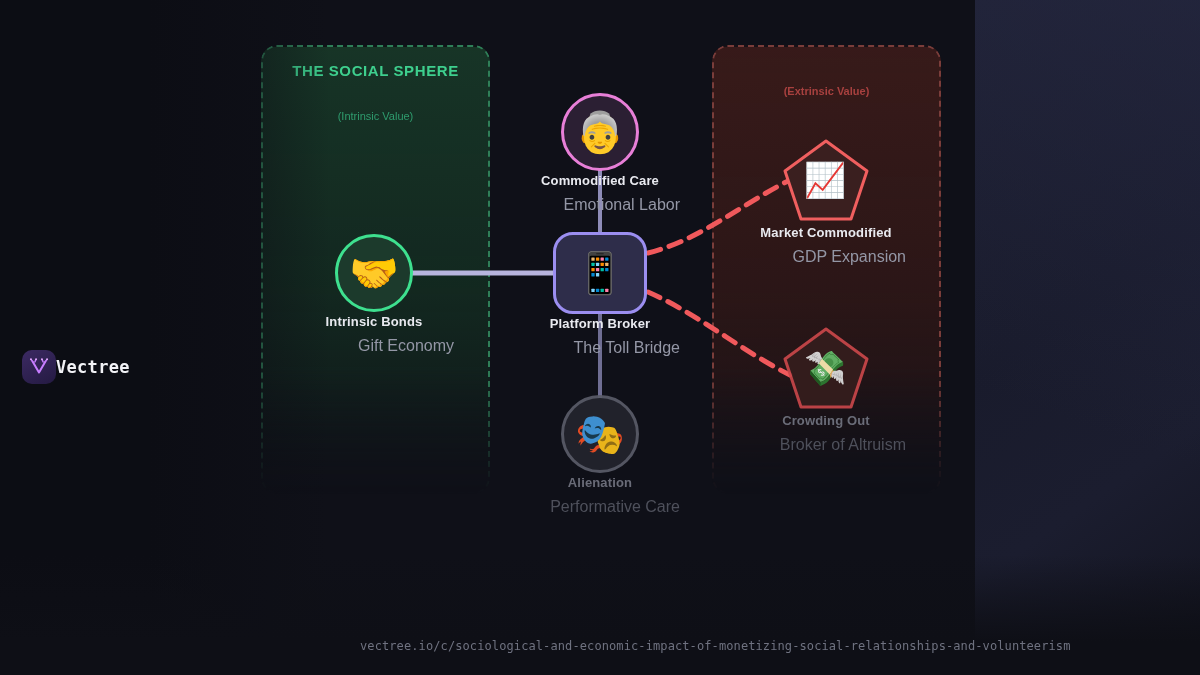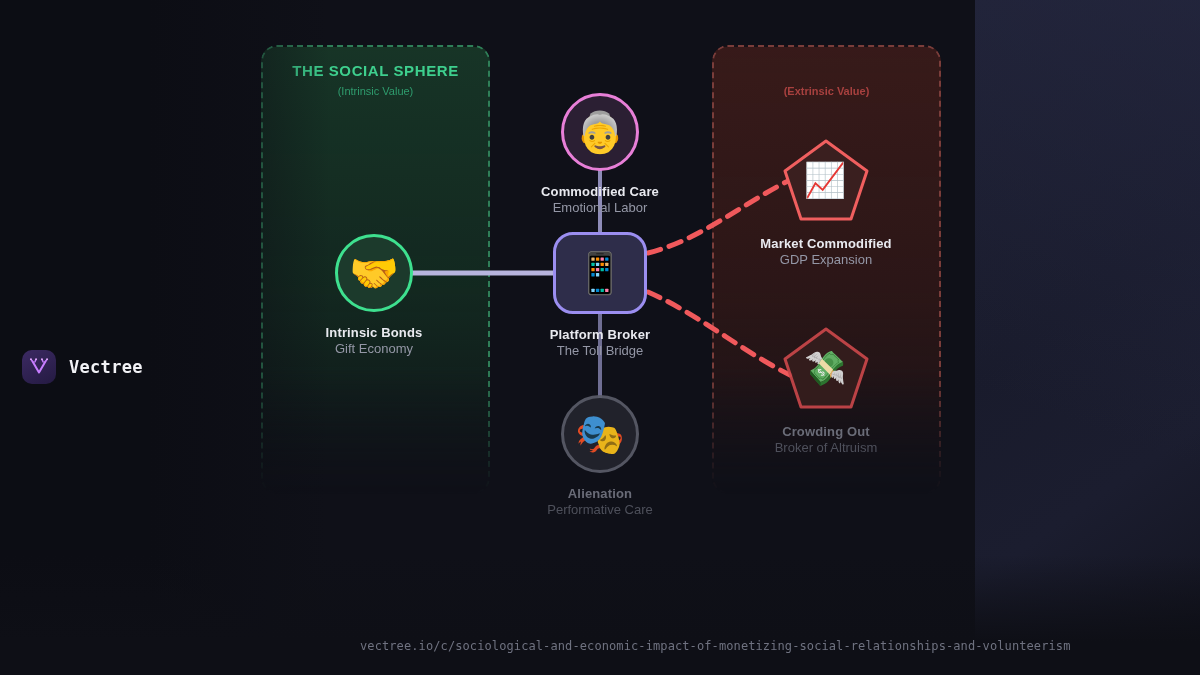--- a/index.html
+++ b/index.html
@@ -65,21 +65,21 @@
     font-size: 15px;
     font-weight: bold;
     letter-spacing: 0.6px;
   }
   .sphere-sub {
     position: absolute; left: 0; right: 0; top: 38px;
     text-align: center;
     font-size: 11px;
   }
   .sphere-social .sphere-title { color: #3ecf8e; }
-  .sphere-social .sphere-sub   { color: #2f9c6e; }
+  .sphere-social .sphere-sub   { color: #2f9c6e; margin-top: 25px; }
   .sphere-market .sphere-title { color: #d95a5a; }
   .sphere-market .sphere-sub   { color: #a8413f; font-weight: bold; }
 
   
   .edges { position: absolute; inset: 0; pointer-events: none; }
 
   
   .node {
     position: absolute;
     width: 160px;
@@ -101,40 +101,41 @@
   }
   .shape-rounded {
     width: 94px; height: 82px; border-radius: 20px;
     border: 3px solid #000;
     box-sizing: border-box;
   }
   .shape-pentagon {
     width: 90px; height: 86px;
   }
   .node-label {
-    margin-top: 13px;
+    margin-top: 2px;
     font-size: 13px;
     font-weight: bold;
     color: #e9eaf0;
     letter-spacing: 0.15px;
   }
   .node-sub {
-    margin-top: 1px;
-    font-size: 13px;
+    margin-top: 8px;
+    font-size: 16px;
     color: #9497a6;
+    text-align: right;
   }
   .node.dim .node-label { color: #6a6c78; }
   .node.dim .node-sub   { color: #4e505b; }
   .node.dim .node-shape { opacity: 0.92; }
 
   
   .brand {
     position: absolute;
     left: 22px; top: 350px;
-    display: flex; align-items: center; gap: 13px;
+    display: flex; align-items: center; gap: 0;
   }
   .brand-logo {
     width: 34px; height: 34px;
     border-radius: 10px;
     background: linear-gradient(150deg, #3c2a63 0%, #241a42 100%);
     display: flex; align-items: center; justify-content: center;
   }
   .brand-name {
     font-family: "DejaVu Sans Mono", monospace;
     font-size: 17px; font-weight: bold;

